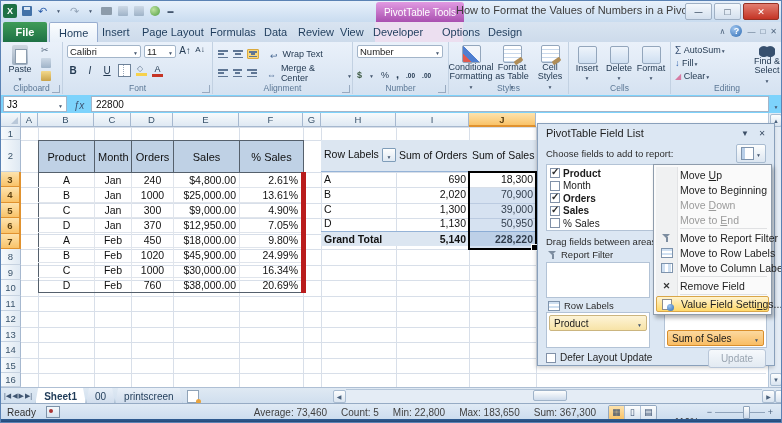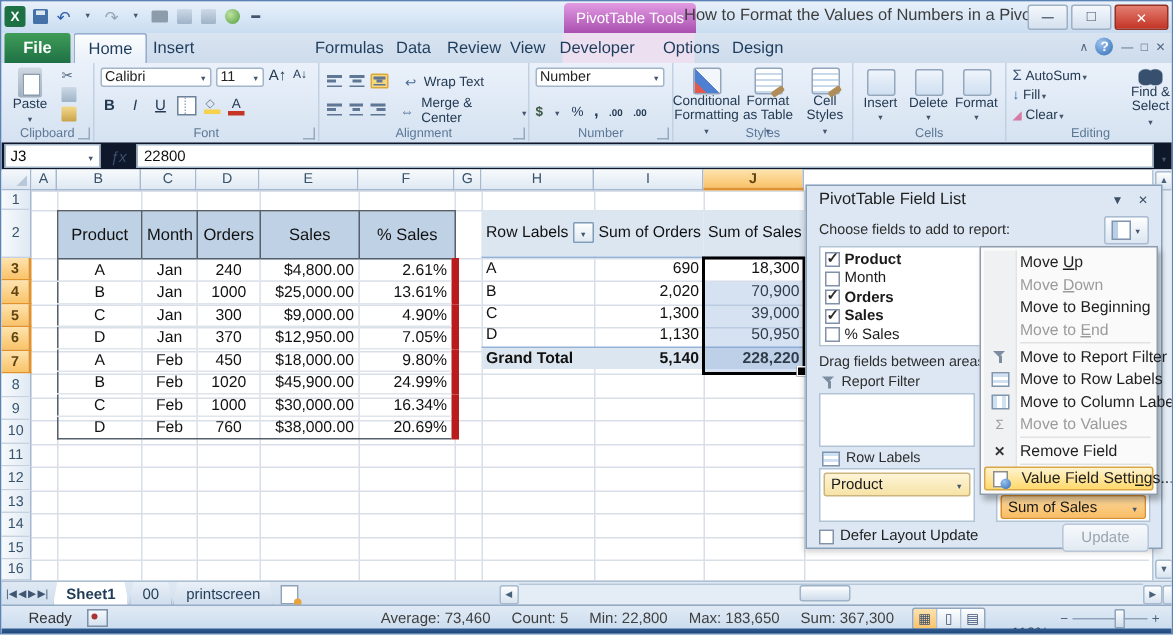--- a/index.html
+++ b/index.html
@@ -69,21 +69,21 @@
   .i-align i{display:block;height:1.5px;background:#5f7694;}
   .i-align.l i:nth-child(2){width:60%;} .i-align.c i:nth-child(2){width:60%;margin:0 auto;} .i-align.r i:nth-child(2){width:60%;margin-left:auto;}
   .i-align.hl{background:#f8d77a;border:1px solid #d9a93f;}
   .g-wrap::after{content:"↩";font-size:9px;color:#4a6a94;}
   .g-merge::after{content:"⇔";font-size:9px;color:#4a6a94;}
   .g-money::after{content:"$";font-size:9px;color:#3d5a43;font-weight:bold;}
   .g-pct::after{content:"%";font-size:9px;color:#243a52;}
   .g-comma::after{content:",";font-size:11px;color:#243a52;font-weight:bold;}
   .g-dec::after{content:".00";font-size:6.5px;color:#243a52;font-weight:bold;}
   
-  .fbar{left:0;top:94px;width:782px;height:18px;background:#0f172a;border-bottom:1px solid #aebfd4;display:flex;align-items:center;}
+  .fbar{left:0;top:94px;width:782px;height:18px;background:#7dd3fc;border-bottom:1px solid #aebfd4;display:flex;align-items:center;}
   .namebox{width:56px;height:14px;background:#fff;border:1px solid #a3b5c9;margin-left:2px;display:flex;align-items:center;justify-content:space-between;padding:0 3px;font-size:10px;}
   .fx{width:24px;text-align:center;}
   .fx::after{content:"ƒx";font-style:italic;font-size:10px;color:#3c5170;}
   .finput{flex:1;height:14px;background:#fff;border:1px solid #a3b5c9;font-size:10px;display:flex;align-items:center;padding-left:4px;color:#111;}
   .fexp{width:14px;text-align:center;}
   
   .sheet{left:0;top:112px;width:782px;height:274px;background:#fff;}
   .corner{position:absolute;left:0;top:0;width:20px;height:14px;background:linear-gradient(#f4f8fb,#dde7f1);border-right:1px solid #a6b8cf;border-bottom:1px solid #a6b8cf;box-sizing:border-box;}
   .corner::after{content:"";position:absolute;right:2px;bottom:2px;border-left:7px solid transparent;border-bottom:7px solid #b9c8d9;}
   .colhdr{position:absolute;top:0;height:14px;background:linear-gradient(#f7fafc,#dfe9f3);border-right:1px solid #a6b8cf;border-bottom:1px solid #a6b8cf;box-sizing:border-box;font-size:9.5px;color:#39536b;display:flex;align-items:center;justify-content:center;}
@@ -160,21 +160,21 @@
   .stab.active{background:#fff;font-weight:bold;}
   .instab{width:20px;display:flex;align-items:center;justify-content:center;}
   .i-insheet{width:10px;height:11px;background:#fff;border:1px solid #8fa3b8;position:relative;}
   .i-insheet::after{content:"";position:absolute;right:-3px;bottom:-2px;width:5px;height:5px;background:#e8a33d;border-radius:50%;}
   .hscroll{flex:1;margin-left:130px;display:flex;align-items:center;}
   .hs-btn{width:13px;height:13px;background:linear-gradient(#fdfefe,#d9e4f0);border:1px solid #a9bcd1;border-radius:2px;display:flex;align-items:center;justify-content:center;font-size:6px;color:#4a617c;box-sizing:border-box;}
   .hs-track{flex:1;height:13px;background:#e4ecf5;border:1px solid #b5c6d9;border-left:none;border-right:none;position:relative;}
   .hs-thumb{position:absolute;left:45%;width:34px;height:11px;top:0;background:linear-gradient(#fdfefe,#cfdcec);border:1px solid #9fb3c9;border-radius:2px;box-sizing:border-box;}
   
   .statusbar{left:0;top:402px;width:782px;height:16px;background:linear-gradient(#e0eaf5,#cbdcee);border-top:1px solid #96abc4;display:flex;align-items:center;font-size:10px;color:#333;}
-  .sb-ready{margin-left:18px;}
+  .sb-ready{margin-left:6px;}
   .sb-macro{width:12px;height:10px;border:1px solid #7d92a9;background:linear-gradient(#f5f9fc,#d5e2ef);margin-left:10px;position:relative;}
   .sb-macro::after{content:"";position:absolute;left:2px;top:2px;width:4px;height:4px;background:#a33;border-radius:50%;}
   .sb-metrics{margin-left:auto;display:flex;gap:14px;color:#3f3f3f;}
   .viewbtns{display:flex;margin-left:12px;border:1px solid #93a8c0;border-radius:2px;overflow:hidden;}
   .vb{width:15px;height:13px;display:flex;align-items:center;justify-content:center;font-size:9px;color:#3c5170;background:linear-gradient(#fdfefe,#d9e4f0);border-right:1px solid #aebfd4;}
   .vb.on{background:linear-gradient(#fde3ae,#f9c369);}
   .sb-zoom{margin-left:10px;width:32px;text-align:right;margin-top:20px;}
   .slider{width:70px;height:13px;margin:0 8px 0 6px;position:relative;display:flex;align-items:center;}
   .slider .line{position:absolute;left:10px;right:10px;height:1px;background:#8fa3ba;}
   .slider .minus,.slider .plus{position:absolute;width:9px;text-align:center;font-size:9px;color:#4a617c;top:1px;}
@@ -218,20 +218,21 @@
       <div class="winbtn g-max"></div>
       <div class="winbtn close g-close"></div>
     </div>
   </div>
 
   <div class="abs tabrow">
     <div class="abs ctx-bg"></div>
     <div class="rtab file" style="left:2px;width:44px;">File</div>
     <div class="rtab active" style="left:48px;">Home</div>
     <div class="rtab" style="left:92px;">Insert</div>
+    <div class="rtab" style="left:132px;">Page Layout</div>
     <div class="rtab" style="left:200px;">Formulas</div>
     <div class="rtab" style="left:254px;">Data</div>
     <div class="rtab" style="left:288px;">Review</div>
     <div class="rtab" style="left:330px;">View</div>
     <div class="rtab" style="left:363px;">Developer</div>
     <div class="rtab" style="left:432px;">Options</div>
     <div class="rtab" style="left:478px;">Design</div>
     <div class="abs ribbon-winbtns">
       <span class="ric">∧</span>
       <span class="help-circle">?</span>
@@ -649,27 +650,27 @@
       <span style="font-size:10px;">Defer Layout Update</span>
     </div>
     <div class="updatebtn">Update</div>
   </div>
 
   <div class="abs menu">
     <div class="mi">
         <span class="ic"></span>
         <span class="txt"><span>Move </span><span class="key">U</span><span>p</span></span>
       </div>
+    <div class="mi">
+        <span class="ic"></span>
+        <span class="txt"><span>Move to Be</span><span class="key">g</span><span>inning</span></span>
+      </div>
     <div class="mi disabled">
         <span class="ic"></span>
         <span class="txt"><span>Move </span><span class="key">D</span><span>own</span></span>
-      </div>
-    <div class="mi">
-        <span class="ic"></span>
-        <span class="txt"><span>Move to Be</span><span class="key">g</span><span>inning</span></span>
       </div>
     <div class="mi disabled">
         <span class="ic"></span>
         <span class="txt"><span>Move to </span><span class="key">E</span><span>nd</span></span>
       </div>
     <div class="msep"></div>
     <div class="mi">
         <span class="ic">
           <span class="i-funnel"></span>
         </span>
@@ -679,24 +680,20 @@
         <span class="ic">
           <span class="i-tbl"></span>
         </span>
         <span class="txt"><span>Move to Row Labels</span></span>
       </div>
     <div class="mi">
         <span class="ic">
           <span class="i-tbl i-tblc"></span>
         </span>
         <span class="txt"><span>Move to Column Labels</span></span>
-      </div>
-    <div class="mi disabled">
-        <span class="ic g-sigma2"></span>
-        <span class="txt"><span>Move to Values</span></span>
       </div>
     <div class="msep"></div>
     <div class="mi">
         <span class="ic g-x"></span>
         <span class="txt"><span>Remove Field</span></span>
       </div>
     <div class="msep"></div>
     <div class="mi hot">
         <span class="ic">
           <span class="i-vfs"></span>

